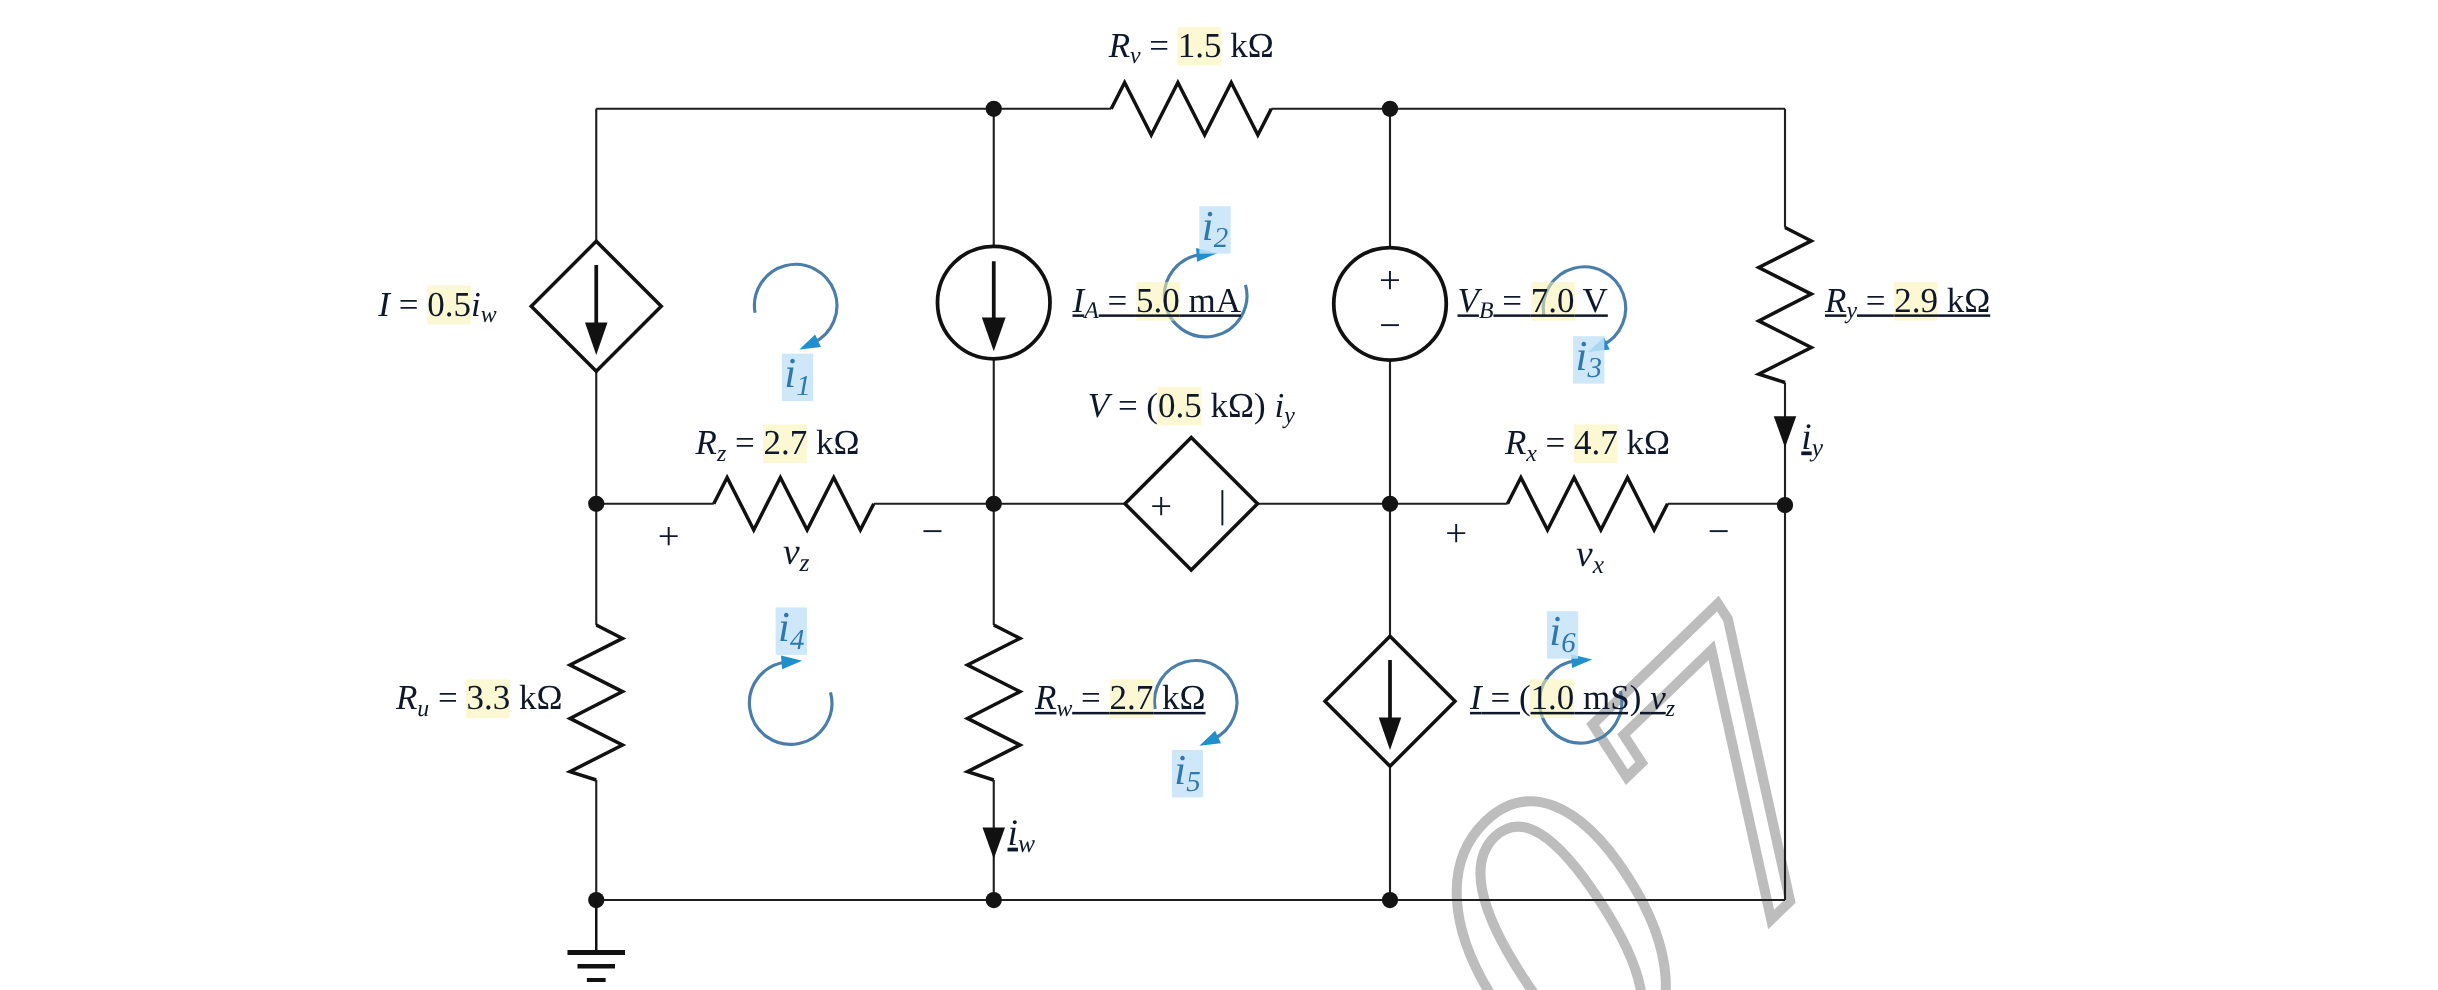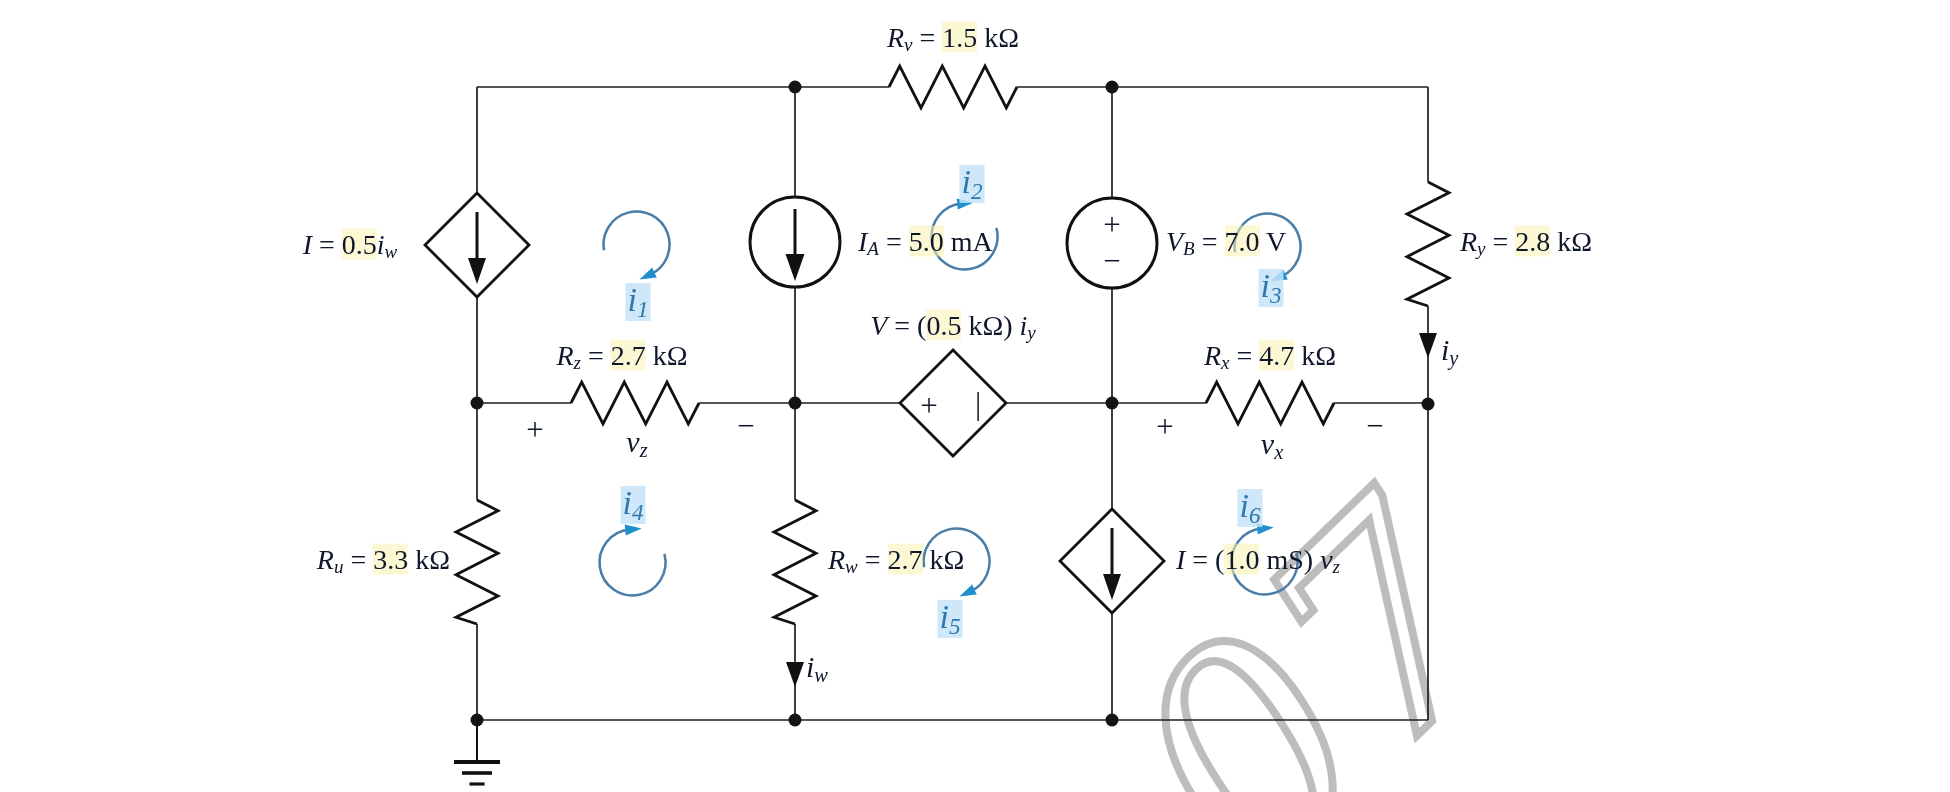--- a/index.html
+++ b/index.html
@@ -2,21 +2,21 @@
 <html><head>
 <meta charset="utf-8">
 <style>
   html,body{margin:0;padding:0;background:#ffffff;}
   body{width:1950px;height:792px;overflow:hidden;position:relative;
        font-family:"Liberation Serif", serif;}
   .stage{position:absolute;left:0;top:0;width:1950px;height:792px;background:#fff;}
   .layer{position:absolute;left:0;top:0;}
   .lbl{position:absolute;transform:translate(-50%,-50%);white-space:nowrap;
        font-size:28px;color:#0f172a;line-height:1;}
-  .lbl.anchor-left{transform:translate(0,-50%);}
+  .lbl.anchor-left{transform:translate(0,-50%);text-decoration:underline;}
   .lbl.anchor-right{transform:translate(-100%,-50%);text-align:right;}
   .sign{font-size:31px;}
   .small{font-size:30px;}
   .mesh-lbl{font-size:34px;color:#2e78ad;background:rgba(198,228,248,0.85);
             padding:0 2px;}
   .p-v{font-style:italic;}
   .p-s{font-style:italic;font-size:68%;vertical-align:-0.26em;}
   .p-t{}
   .p-y{background:rgba(250,242,175,0.55);}
   .mesh-arrow{position:absolute;width:77px;height:77px;}
@@ -122,21 +122,21 @@
   </svg>
   <svg class="mesh-arrow" style="left:1226px;top:523px" viewBox="0 0 70 70">
     <path d="M64,27.2 A30,30 0 1 1 32.4,5.1"></path>
     <polygon points="43.4,4.1 28.8,10.4 28,0.4"></polygon>
   </svg>
 
   <div class="lbl" style="left:953px;top:39px"><span class="p-v">R</span><span class="p-s">v</span><span class="p-t"> = </span><span class="p-y">1.5</span><span class="p-t"> kΩ</span></div>
   <div class="lbl" style="left:350px;top:246px"><span class="p-v">I</span><span class="p-t"> = </span><span class="p-y">0.5</span><span class="p-v">i</span><span class="p-s">w</span></div>
   <div class="lbl anchor-left" style="left:858px;top:243px"><span class="p-v">I</span><span class="p-s">A</span><span class="p-t"> = </span><span class="p-y">5.0</span><span class="p-t"> mA</span></div>
   <div class="lbl anchor-left" style="left:1166px;top:243px"><span class="p-v">V</span><span class="p-s">B</span><span class="p-t"> = </span><span class="p-y">7.0</span><span class="p-t"> V</span></div>
-  <div class="lbl anchor-left" style="left:1460px;top:243px"><span class="p-v">R</span><span class="p-s">y</span><span class="p-t"> = </span><span class="p-y">2.8</span><span class="p-t"> kΩ</span></div>
+  <div class="lbl anchor-left" style="left:1460px;top:243px"><span class="p-v">R</span><span class="p-s">y</span><span class="p-t"> = </span><span class="p-y">2.9</span><span class="p-t"> kΩ</span></div>
   <div class="lbl" style="left:622px;top:357px"><span class="p-v">R</span><span class="p-s">z</span><span class="p-t"> = </span><span class="p-y">2.7</span><span class="p-t"> kΩ</span></div>
   <div class="lbl" style="left:953px;top:327px"><span class="p-v">V</span><span class="p-t"> = (</span><span class="p-y">0.5</span><span class="p-t"> kΩ) </span><span class="p-v">i</span><span class="p-s">y</span></div>
   <div class="lbl" style="left:1270px;top:357px"><span class="p-v">R</span><span class="p-s">x</span><span class="p-t"> = </span><span class="p-y">4.7</span><span class="p-t"> kΩ</span></div>
   <div class="lbl anchor-right" style="left:450px;top:561px"><span class="p-v">R</span><span class="p-s">u</span><span class="p-t"> = </span><span class="p-y">3.3</span><span class="p-t"> kΩ</span></div>
   <div class="lbl anchor-left" style="left:828px;top:561px"><span class="p-v">R</span><span class="p-s">w</span><span class="p-t"> = </span><span class="p-y">2.7</span><span class="p-t"> kΩ</span></div>
   <div class="lbl anchor-left" style="left:1176px;top:561px"><span class="p-v">I</span><span class="p-t"> = (</span><span class="p-y">1.0</span><span class="p-t"> mS) </span><span class="p-v">v</span><span class="p-s">z</span></div>
 
   <div class="lbl sign" style="left:535px;top:429px">+</div>
   <div class="lbl small" style="left:637px;top:444px"><span class="p-v">v</span><span class="p-s">z</span></div>
   <div class="lbl sign" style="left:746px;top:425px">−</div>

